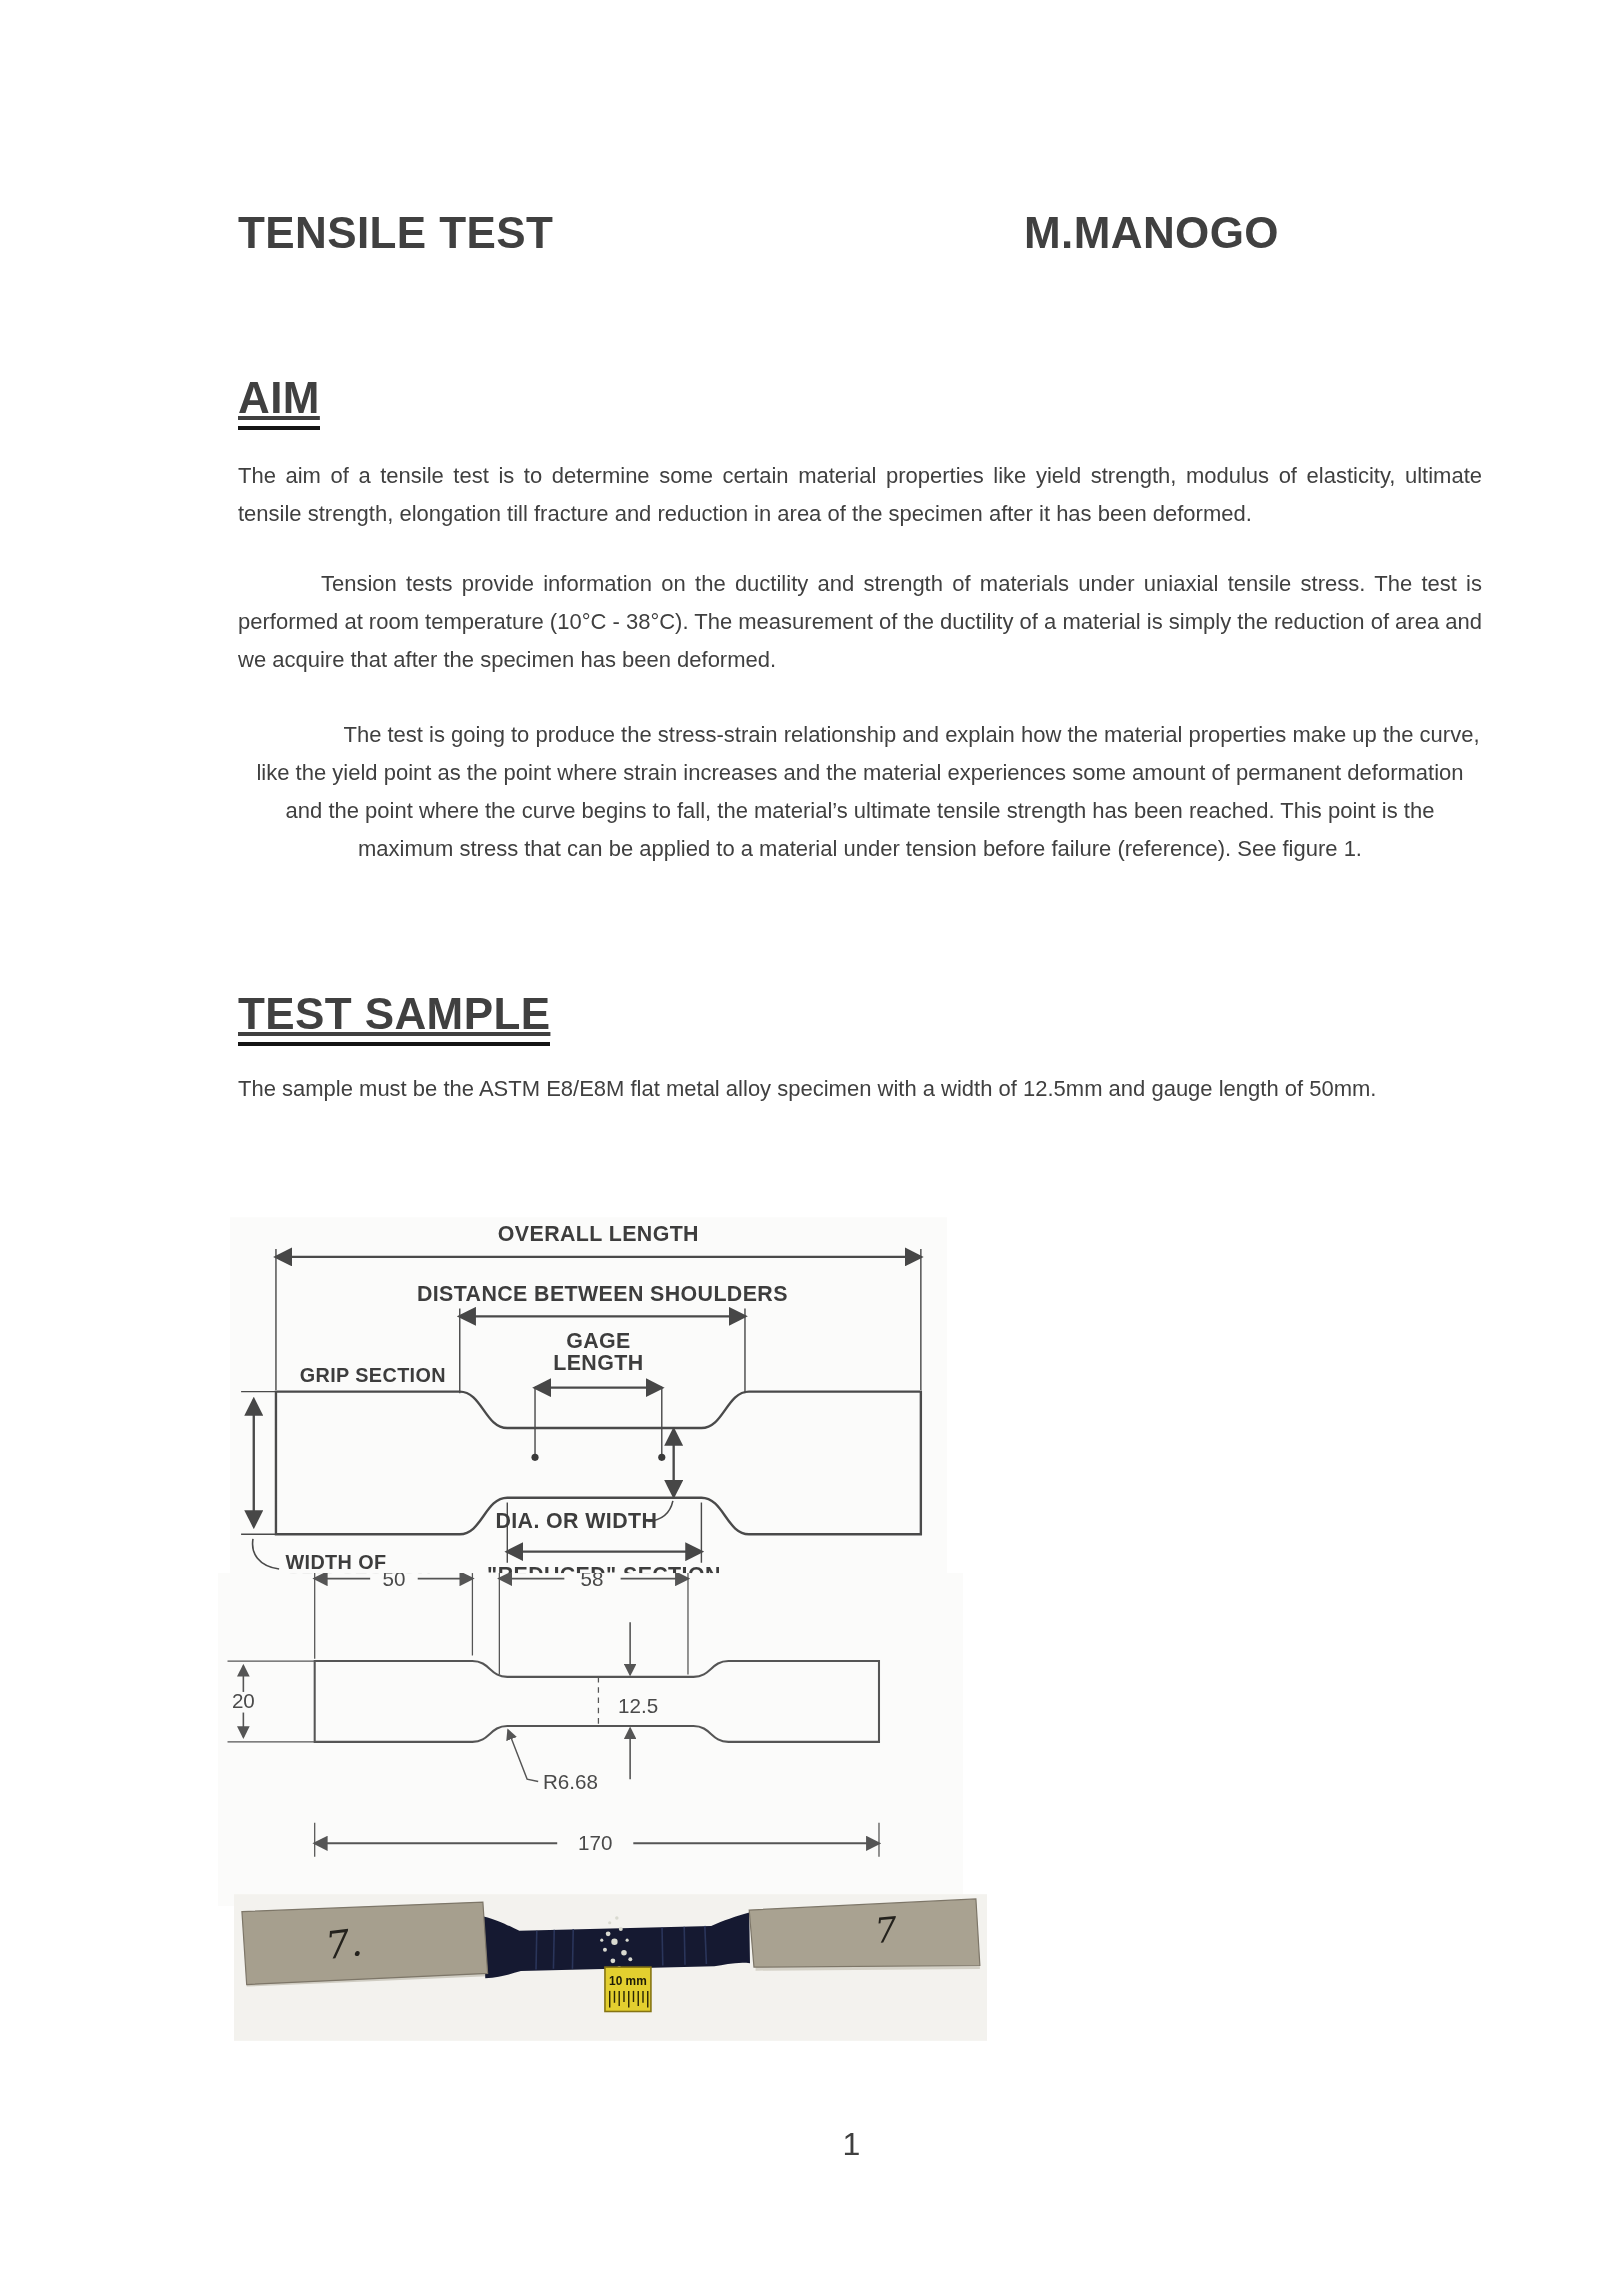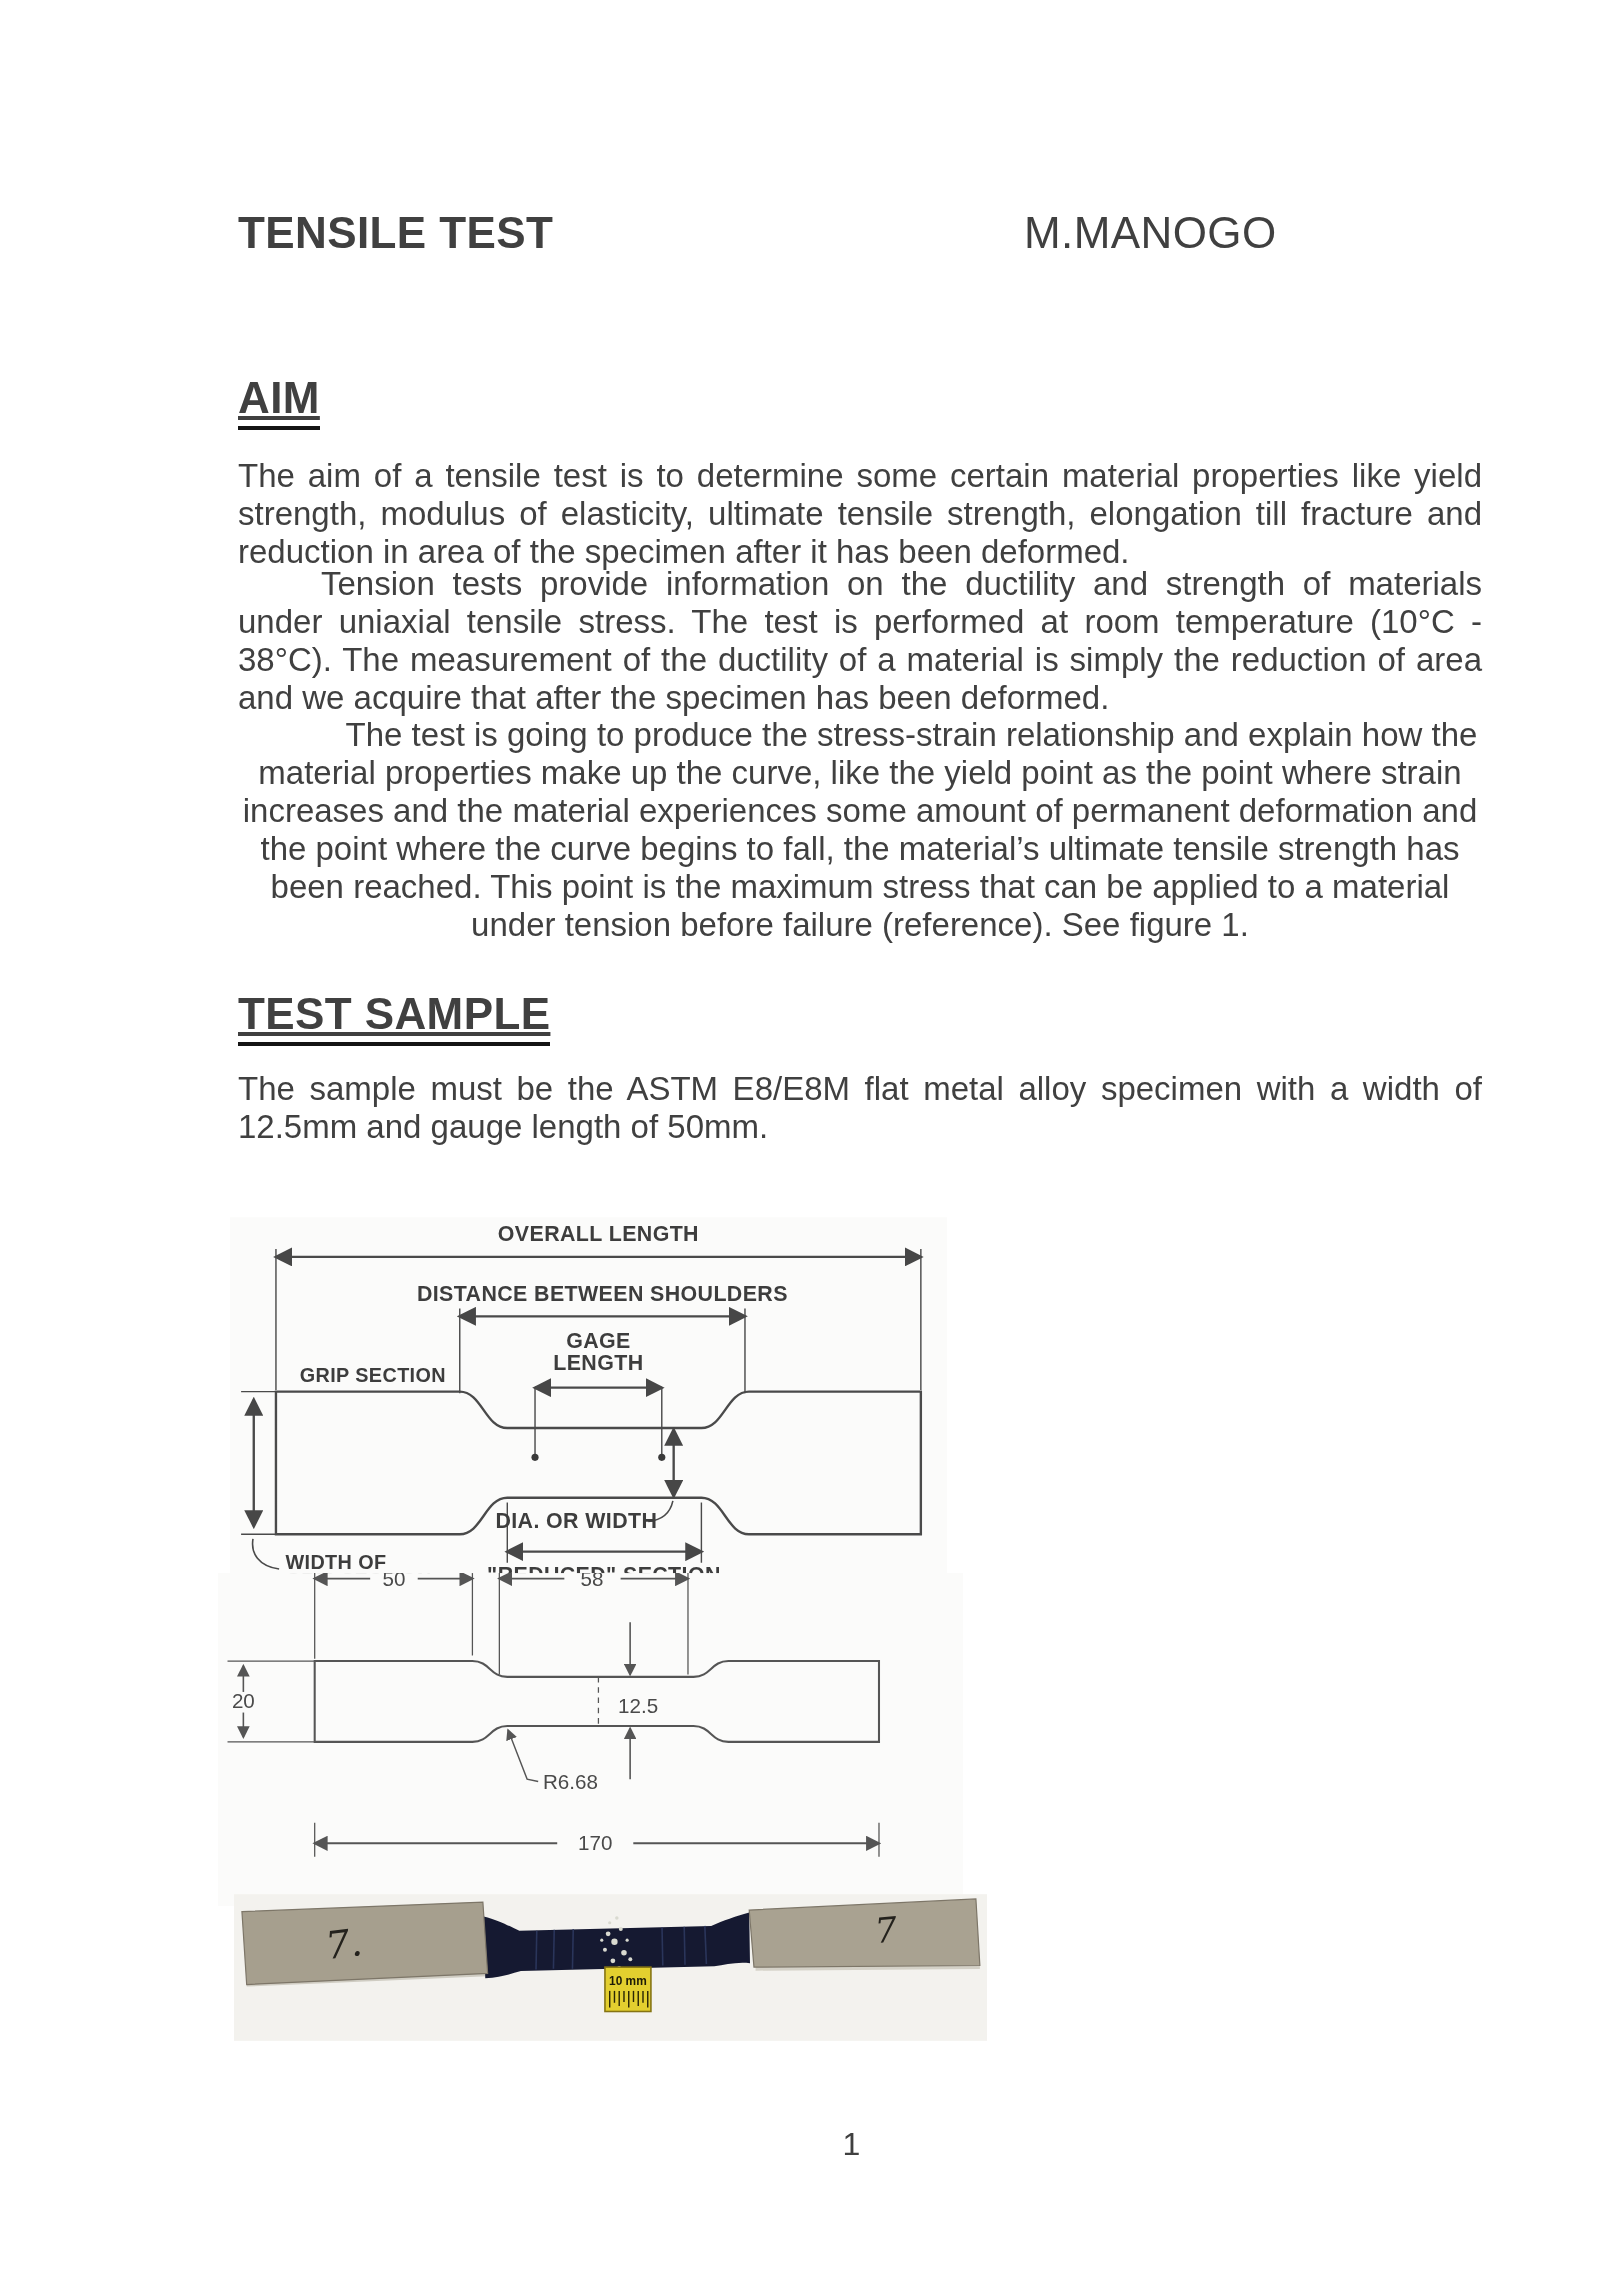--- a/index.html
+++ b/index.html
@@ -7,32 +7,32 @@
     position:relative;
     width:1623px;height:2295px;
     background:#ffffff;
     font-family:"Liberation Sans", sans-serif;
     color:#404040;
     overflow:hidden;
     margin-left:40px;
   }
   .abs{position:absolute;}
   .title{top:208px;left:198px;font-size:44px;font-weight:bold;letter-spacing:0.4px;}
-  .author{top:208px;left:984px;font-size:44px;font-weight:normal;letter-spacing:0.4px;}
+  .author{top:208px;left:984px;font-size:44px;font-weight:bold;letter-spacing:0.4px;}
   .heading{
     font-size:44px;font-weight:bold;
     display:inline-block;
     border-bottom:4.8px solid #141414;
     padding-bottom:3.2px;
     letter-spacing:0.4px;
     text-decoration:underline;
   }
   .body-par{
     width:1244px;left:198px;
-    font-size:33px;line-height:38px;
+    font-size:22px;line-height:38px;
     text-align:justify;
     margin:0;
   }
   #p1{top:457px;}
   #p2{top:565px;text-indent:83px;}
   #p3{top:716px;text-indent:103px;text-align:center;}
   #p4{top:1070px;}
   .pagenum{top:2126px;left:0;width:100%;text-align:center;font-size:32px;}
   svg text{font-family:"Liberation Sans", sans-serif;}
   .hand{font-family:"DejaVu Serif", serif;font-style:italic;}

